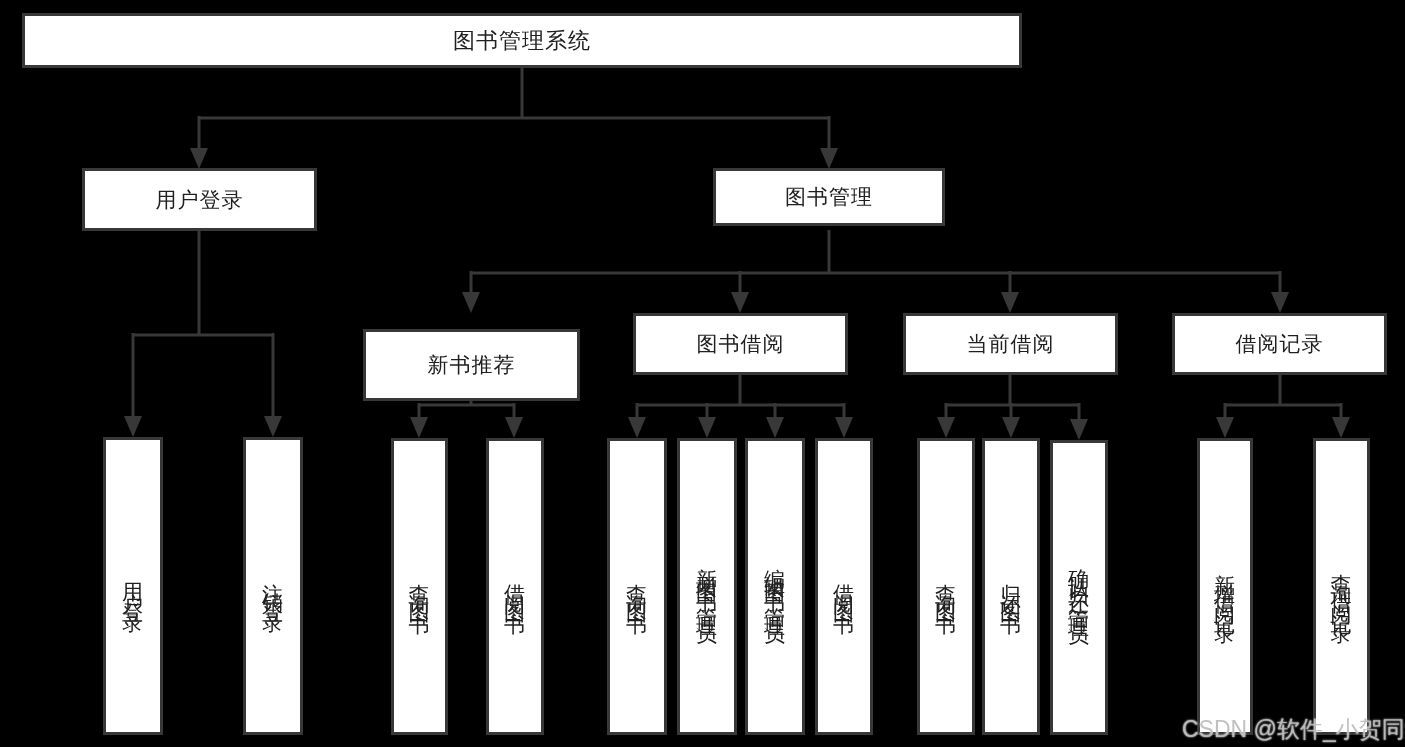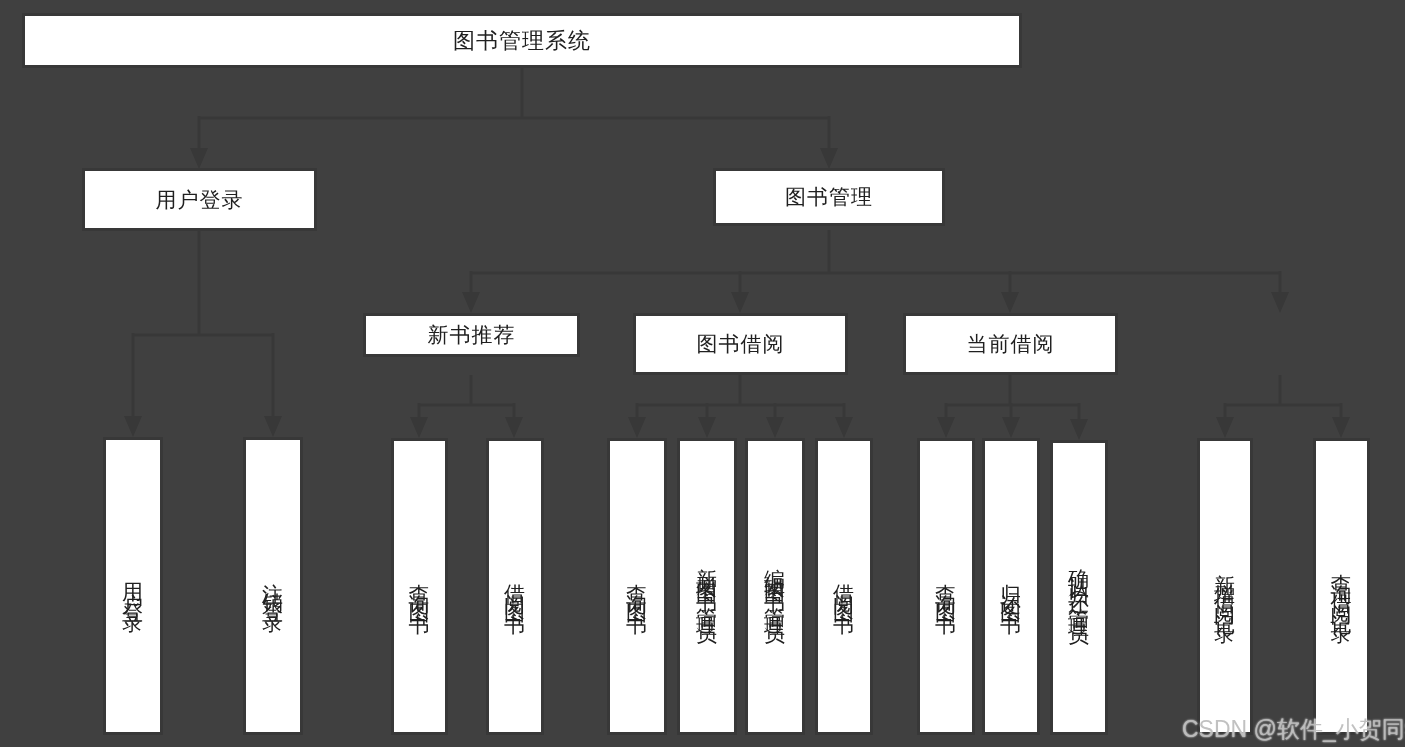--- a/index.html
+++ b/index.html
@@ -5,21 +5,21 @@
   html, body {
     margin: 0;
     padding: 0;
     background: #ffffff;
     font-family: "Liberation Sans", sans-serif;
   }
   #canvas {
     position: relative;
     width: 1405px;
     height: 747px;
-    background: #404040;
+    background: #000000;
     overflow: hidden;
   }
   #connectors {
     position: absolute;
     left: 0;
     top: 0;
     width: 1405px;
     height: 747px;
     pointer-events: none;
   }
@@ -132,23 +132,24 @@
       <polygon points="1216,417 1234,417 1225,438"></polygon>
       <polygon points="1332,417 1350,417 1341,438"></polygon>
     </g>
   </svg>
 
   <div class="box h root" style="left:22px;top:13px;width:1000px;height:55px">图书管理系统</div>
 
   <div class="box h" style="left:82px;top:168px;width:235px;height:63px">用户登录</div>
   <div class="box h" style="left:713px;top:168px;width:232px;height:58px">图书管理</div>
 
-  <div class="box h" style="left:363px;top:313px;width:217px;height:44px">新书推荐</div>
+  <div class="box h" style="left:363px;top:329px;width:217px;height:72px">新书推荐</div>
   <div class="box h" style="left:633px;top:313px;width:215px;height:62px">图书借阅</div>
   <div class="box h" style="left:903px;top:313px;width:215px;height:62px">当前借阅</div>
+  <div class="box h" style="left:1172px;top:313px;width:215px;height:62px">借阅记录</div>
 
   <div class="box v" style="left:103px;top:437px;width:60px;height:298px">
     <span class="vtext">用户登录</span>
   </div>
   <div class="box v" style="left:243px;top:437px;width:60px;height:298px">
     <span class="vtext">注销登录</span>
   </div>
 
   <div class="box v" style="left:391px;top:438px;width:57px;height:297px">
     <span class="vtext">查询图书</span>

